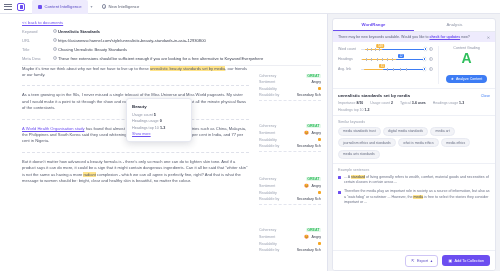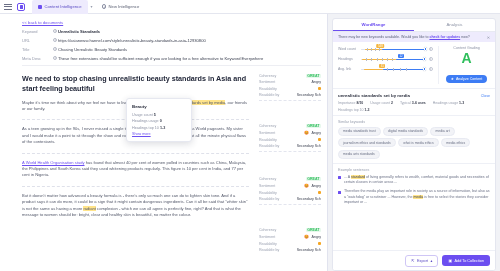--- a/index.html
+++ b/index.html
@@ -237,21 +237,20 @@
         <div class="meta-row">
           <div class="meta-label">Meta Desc</div>
           <div class="meta-info">
               <span class="i-circ">i</span>
             </div>
           <div class="meta-value">These free extensions should be sufficient enough if you are looking for a free alternative to Keyword Everywhere</div>
         </div>
       </div>
       <div class="meta-divider"></div>
 
-      <div class="headline">We need to stop chasing unrealistic beauty standards in Asia and start feeling beautiful</div>
 
       <div class="para">
         Maybe it's time we think about why we feel we have to live up to these <span class="hl-y">unrealistic beauty standards set by media</span>, our friends or our family.
       </div>
       <div class="dashed-sep"></div>
 
       <div class="para">As a teen growing up in the 90s, I never missed a single telecast of the Miss Universe and Miss World pageants. My sister and I would make it a point to sit through the show and root for our favourites. While picking out all the minute physical flaws of the contestants.</div>
       <div class="dashed-sep"></div>
 
       <div class="para">

